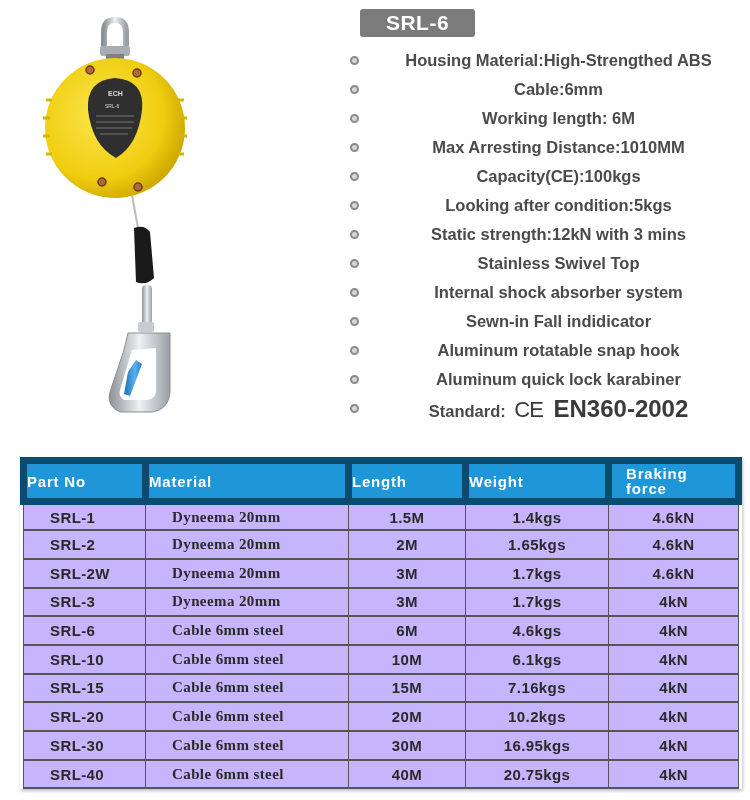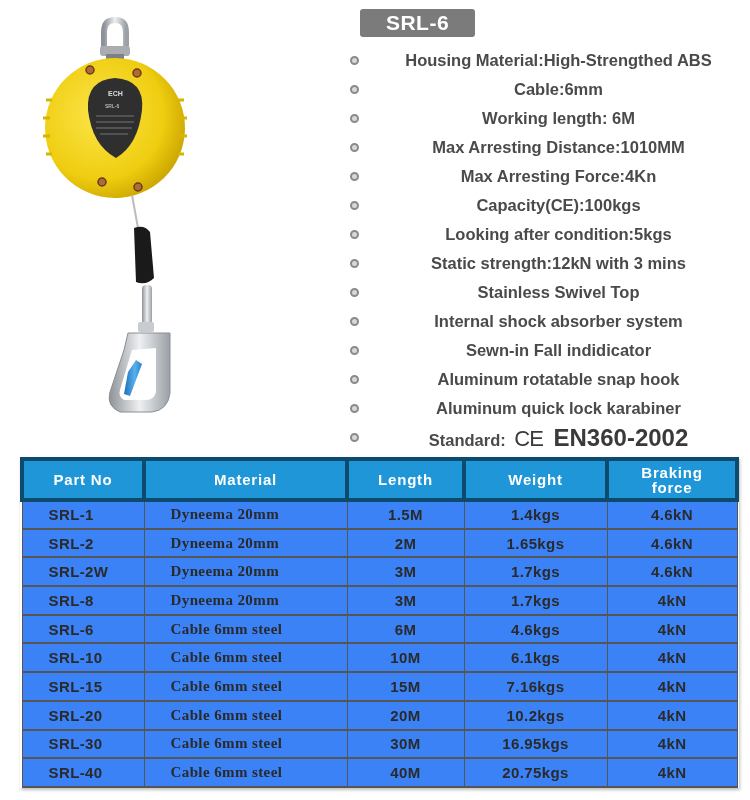--- a/index.html
+++ b/index.html
@@ -33,27 +33,27 @@
   .specs li.standard .std { font-size: 24px; margin-left: 6px; color: #3a3a3a; }
 
   
   .spec-table {
     position: absolute; left: 20px; top: 457px; width: 715px;
     border-collapse: collapse; table-layout: fixed;
     box-shadow: 1px 2px 3px rgba(0,0,0,0.25);
   }
   .spec-table th {
     background: #1e96d8; color: #ffffff; font-weight: bold; font-size: 15px;
-    height: 41px; border: 4px solid #0c4a6e; text-align: center;
+    height: 41px; border: 7px solid #0c4a6e; text-align: left;
     letter-spacing: 0.8px; line-height: 15px;
   }
   .spec-table td {
     height: 28.7px; border: 1px solid #555555; border-width: 1px 1px 2px 1px;
     text-align: center; font-size: 15px; color: #2a2a2a; font-weight: bold;
-    letter-spacing: 0.4px; background: #3b82f6;
+    letter-spacing: 0.4px; background: #c4b5fd;
   }
   .spec-table td.part { text-align: left; padding-left: 26px; }
   .spec-table td.mat { text-align: left; padding-left: 26px; font-family: Liberation Serif, serif; }
 </style>
 </head>
 <body>
 
 <div class="product">
   <svg viewBox="0 0 210 440" xmlns="http://www.w3.org/2000/svg">
     <defs>
@@ -111,21 +111,20 @@
   </svg>
 </div>
 
 <div class="model-badge">SRL-6</div>
 
 <ul class="specs">
   <li><span class="bullet"></span><span>Housing Material:High-Strengthed ABS</span></li>
   <li><span class="bullet"></span><span>Cable:6mm</span></li>
   <li><span class="bullet"></span><span>Working length: 6M</span></li>
   <li><span class="bullet"></span><span>Max Arresting Distance:1010MM</span></li>
-  <li><span class="bullet"></span><span>Max Arresting Force:4Kn</span></li>
   <li><span class="bullet"></span><span>Capacity(CE):100kgs</span></li>
   <li><span class="bullet"></span><span>Looking after condition:5kgs</span></li>
   <li><span class="bullet"></span><span>Static strength:12kN with 3 mins</span></li>
   <li><span class="bullet"></span><span>Stainless Swivel Top</span></li>
   <li><span class="bullet"></span><span>Internal shock absorber system</span></li>
   <li><span class="bullet"></span><span>Sewn-in Fall indidicator</span></li>
   <li><span class="bullet"></span><span>Aluminum rotatable snap hook</span></li>
   <li><span class="bullet"></span><span>Aluminum quick lock karabiner</span></li>
   <li class="standard">
     <span class="bullet"></span>
@@ -168,21 +167,21 @@
         <td>4.6kN</td>
       </tr>
     <tr>
         <td class="part">SRL-2W</td>
         <td class="mat">Dyneema 20mm</td>
         <td>3M</td>
         <td>1.7kgs</td>
         <td>4.6kN</td>
       </tr>
     <tr>
-        <td class="part">SRL-8</td>
+        <td class="part">SRL-3</td>
         <td class="mat">Dyneema 20mm</td>
         <td>3M</td>
         <td>1.7kgs</td>
         <td>4kN</td>
       </tr>
     <tr>
         <td class="part">SRL-6</td>
         <td class="mat">Cable 6mm steel</td>
         <td>6M</td>
         <td>4.6kgs</td>

